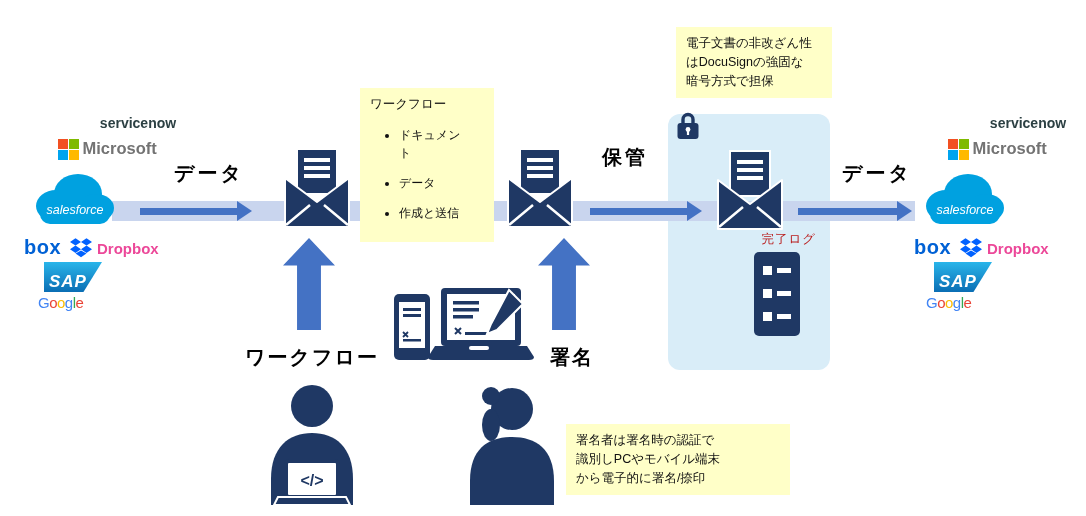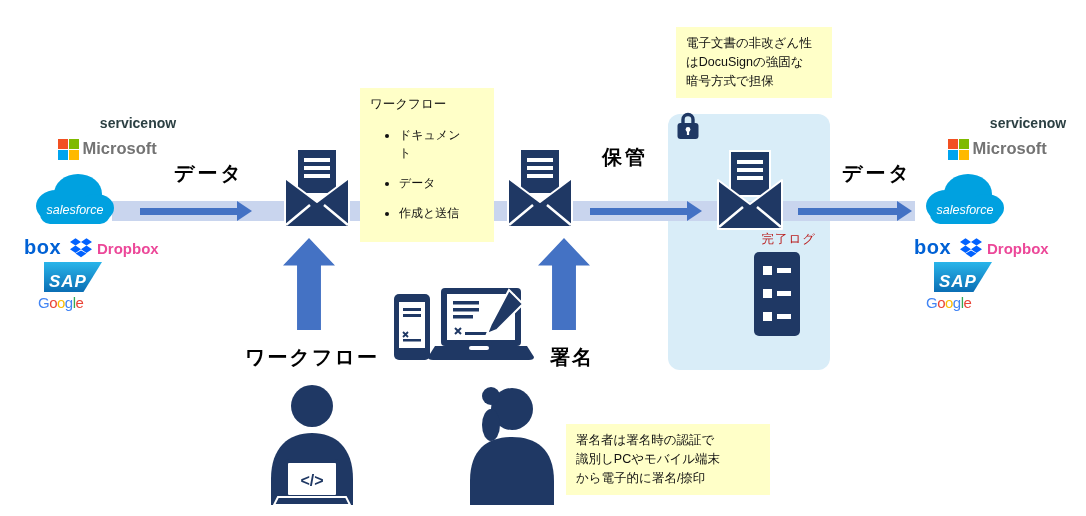--- a/index.html
+++ b/index.html
@@ -142,21 +142,21 @@
     <div>ワークフロー</div>
     <ul>
       <li>ドキュメント</li>
       <li>データ</li>
       <li>作成と送信</li>
     </ul>
   </div>
   <div class="abs callout pre" style="left:676px;top:27px;width:156px">電子文書の非改ざん性
 はDocuSignの強固な
 暗号方式で担保</div>
-  <div class="abs callout pre" style="left:566px;top:424px;width:204px">署名者は署名時の認証で
+  <div class="abs callout pre" style="left:566px;top:424px;width:224px">署名者は署名時の認証で
 識別しPCやモバイル端末
 から電子的に署名/捺印</div>
 
   <div class="abs z4" style="left:393px;top:288px">
     <svg viewBox="0 0 150 78" width="150" height="78">
       <rect x="1" y="6" width="36" height="66" rx="5" fill="#1f3864"></rect>
       <rect x="6" y="14" width="26" height="46" fill="#fff"></rect>
       <rect x="10" y="20" width="18" height="3" fill="#1f3864"></rect>
       <rect x="10" y="26" width="18" height="3" fill="#1f3864"></rect>
       <path d="M10,44 l5,5 M15,44 l-5,5" stroke="#1f3864" stroke-width="1.8"></path>

